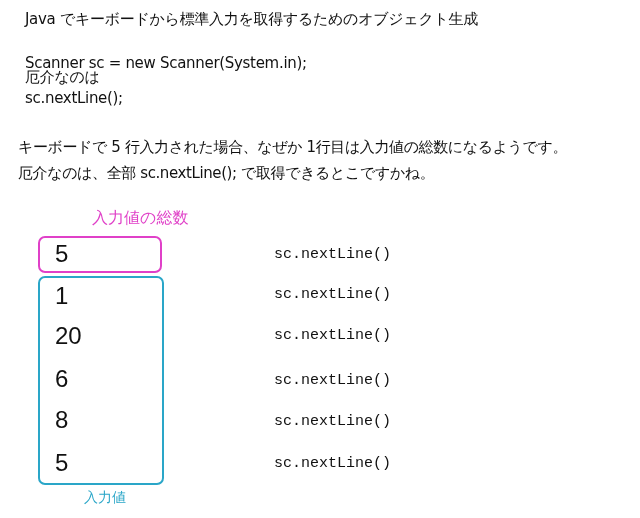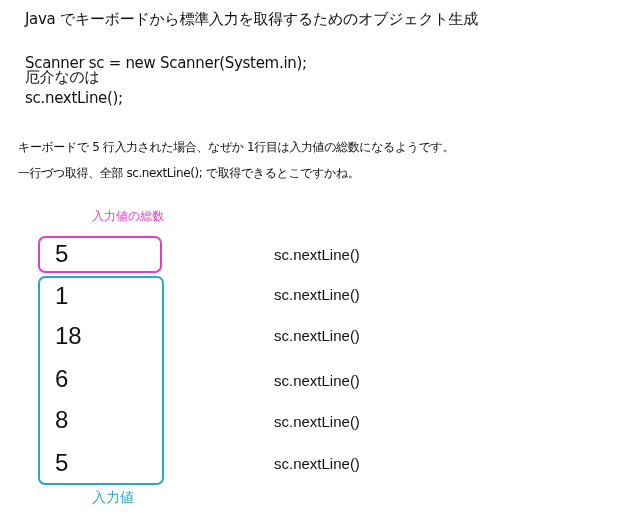--- a/index.html
+++ b/index.html
@@ -6,72 +6,72 @@
   body {
     width: 640px; height: 518px; position: relative; overflow: hidden;
     font-family: "DejaVu Sans", "Liberation Sans", sans-serif;
     color: #111111;
   }
   .line {
     position: absolute; left: 25px; font-size: 15px; line-height: 20px;
     white-space: nowrap; letter-spacing: -0.3px;
   }
   .para {
-    position: absolute; left: 18px; font-size: 12px; line-height: 20px;
+    position: absolute; left: 18px; font-size: 15px; line-height: 20px;
     white-space: nowrap; letter-spacing: -0.4px; text-align: right;
   }
   .label-total {
-    position: absolute; left: 92px; top: 208px; font-size: 12px;
+    position: absolute; left: 92px; top: 208px; font-size: 16px;
     color: #e040c8; white-space: nowrap;
   }
   .label-input {
-    position: absolute; left: 92px; top: 489px; font-size: 14px;
+    position: absolute; left: 84px; top: 489px; font-size: 14px;
     color: #2aa6c8; white-space: nowrap;
   }
   .box-total {
     position: absolute; left: 38px; top: 236px; width: 120px; height: 33px;
     border: 2px solid #e040c8; border-radius: 7px;
   }
   .box-input {
     position: absolute; left: 38px; top: 276px; width: 122px; height: 205px;
     border: 2px solid #2aa6c8; border-radius: 7px;
   }
   .num {
     position: absolute; left: 55px; font-size: 24px; line-height: 28px;
     font-family: "Liberation Sans", "DejaVu Sans", sans-serif;
   }
   .call {
     position: absolute; left: 274px; font-size: 15px; line-height: 18px;
-    font-family: Liberation Sans, sans-serif;
+    font-family: Liberation Mono, monospace;
   }
 </style>
 </head>
 <body>
 
 <div>
   <div class="line" style="top:9px">Java でキーボードから標準入力を取得するためのオブジェクト生成</div>
   <div class="line" style="top:53px">Scanner sc = new Scanner(System.in);</div>
   <div class="line" style="top:67px">厄介なのは</div>
   <div class="line" style="top:88px">sc.nextLine();</div>
 </div>
 
 <div>
   <div class="para" style="top:137px">キーボードで 5 行入力された場合、なぜか 1行目は入力値の総数になるようです。</div>
-  <div class="para" style="top:163px">一行づつ取得、全部 sc.nextLine(); で取得できるとこですかね。</div>
+  <div class="para" style="top:163px">厄介なのは、全部 sc.nextLine(); で取得できるとこですかね。</div>
 </div>
 
 <div>
   <div class="label-total">入力値の総数</div>
   <div class="box-total"></div>
   <div class="box-input"></div>
   <div class="label-input">入力値</div>
 
   <div class="num" style="top:240px">5</div>
   <div class="num" style="top:282px">1</div>
-  <div class="num" style="top:322px">18</div>
+  <div class="num" style="top:322px">20</div>
   <div class="num" style="top:365px">6</div>
   <div class="num" style="top:406px">8</div>
   <div class="num" style="top:449px">5</div>
 
   <div class="call" style="top:246px">sc.nextLine()</div>
   <div class="call" style="top:286px">sc.nextLine()</div>
   <div class="call" style="top:327px">sc.nextLine()</div>
   <div class="call" style="top:372px">sc.nextLine()</div>
   <div class="call" style="top:413px">sc.nextLine()</div>
   <div class="call" style="top:455px">sc.nextLine()</div>

